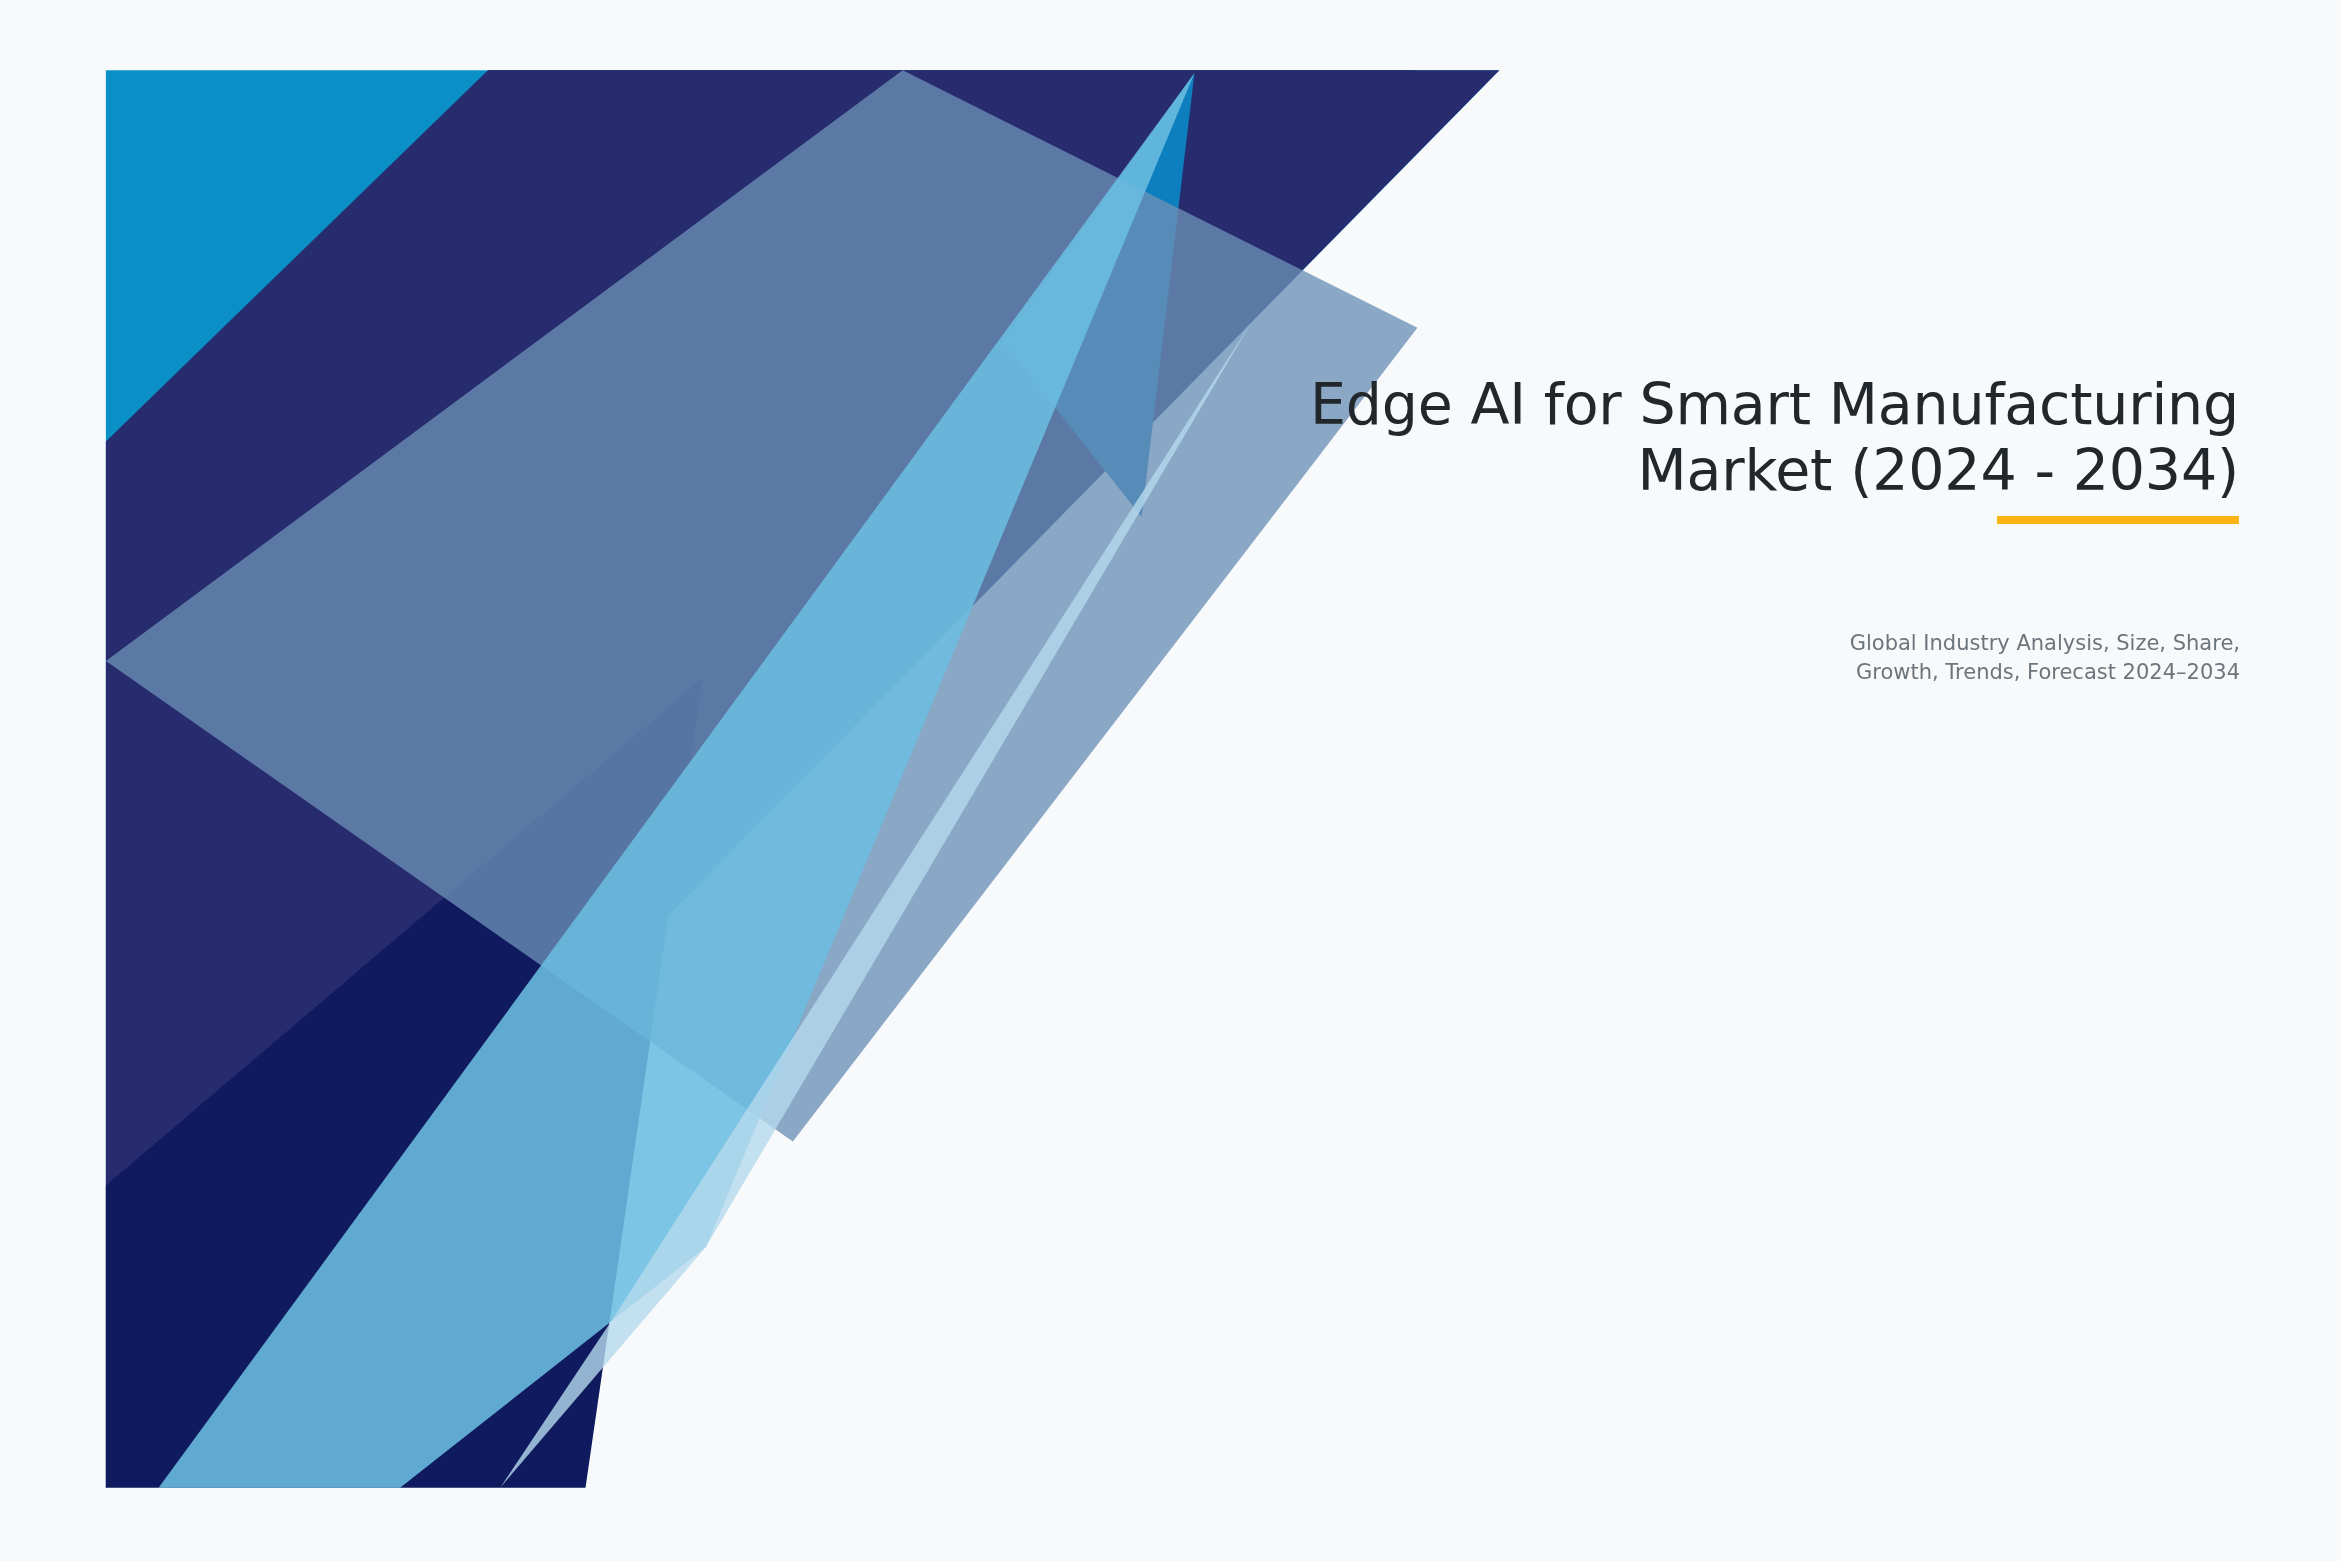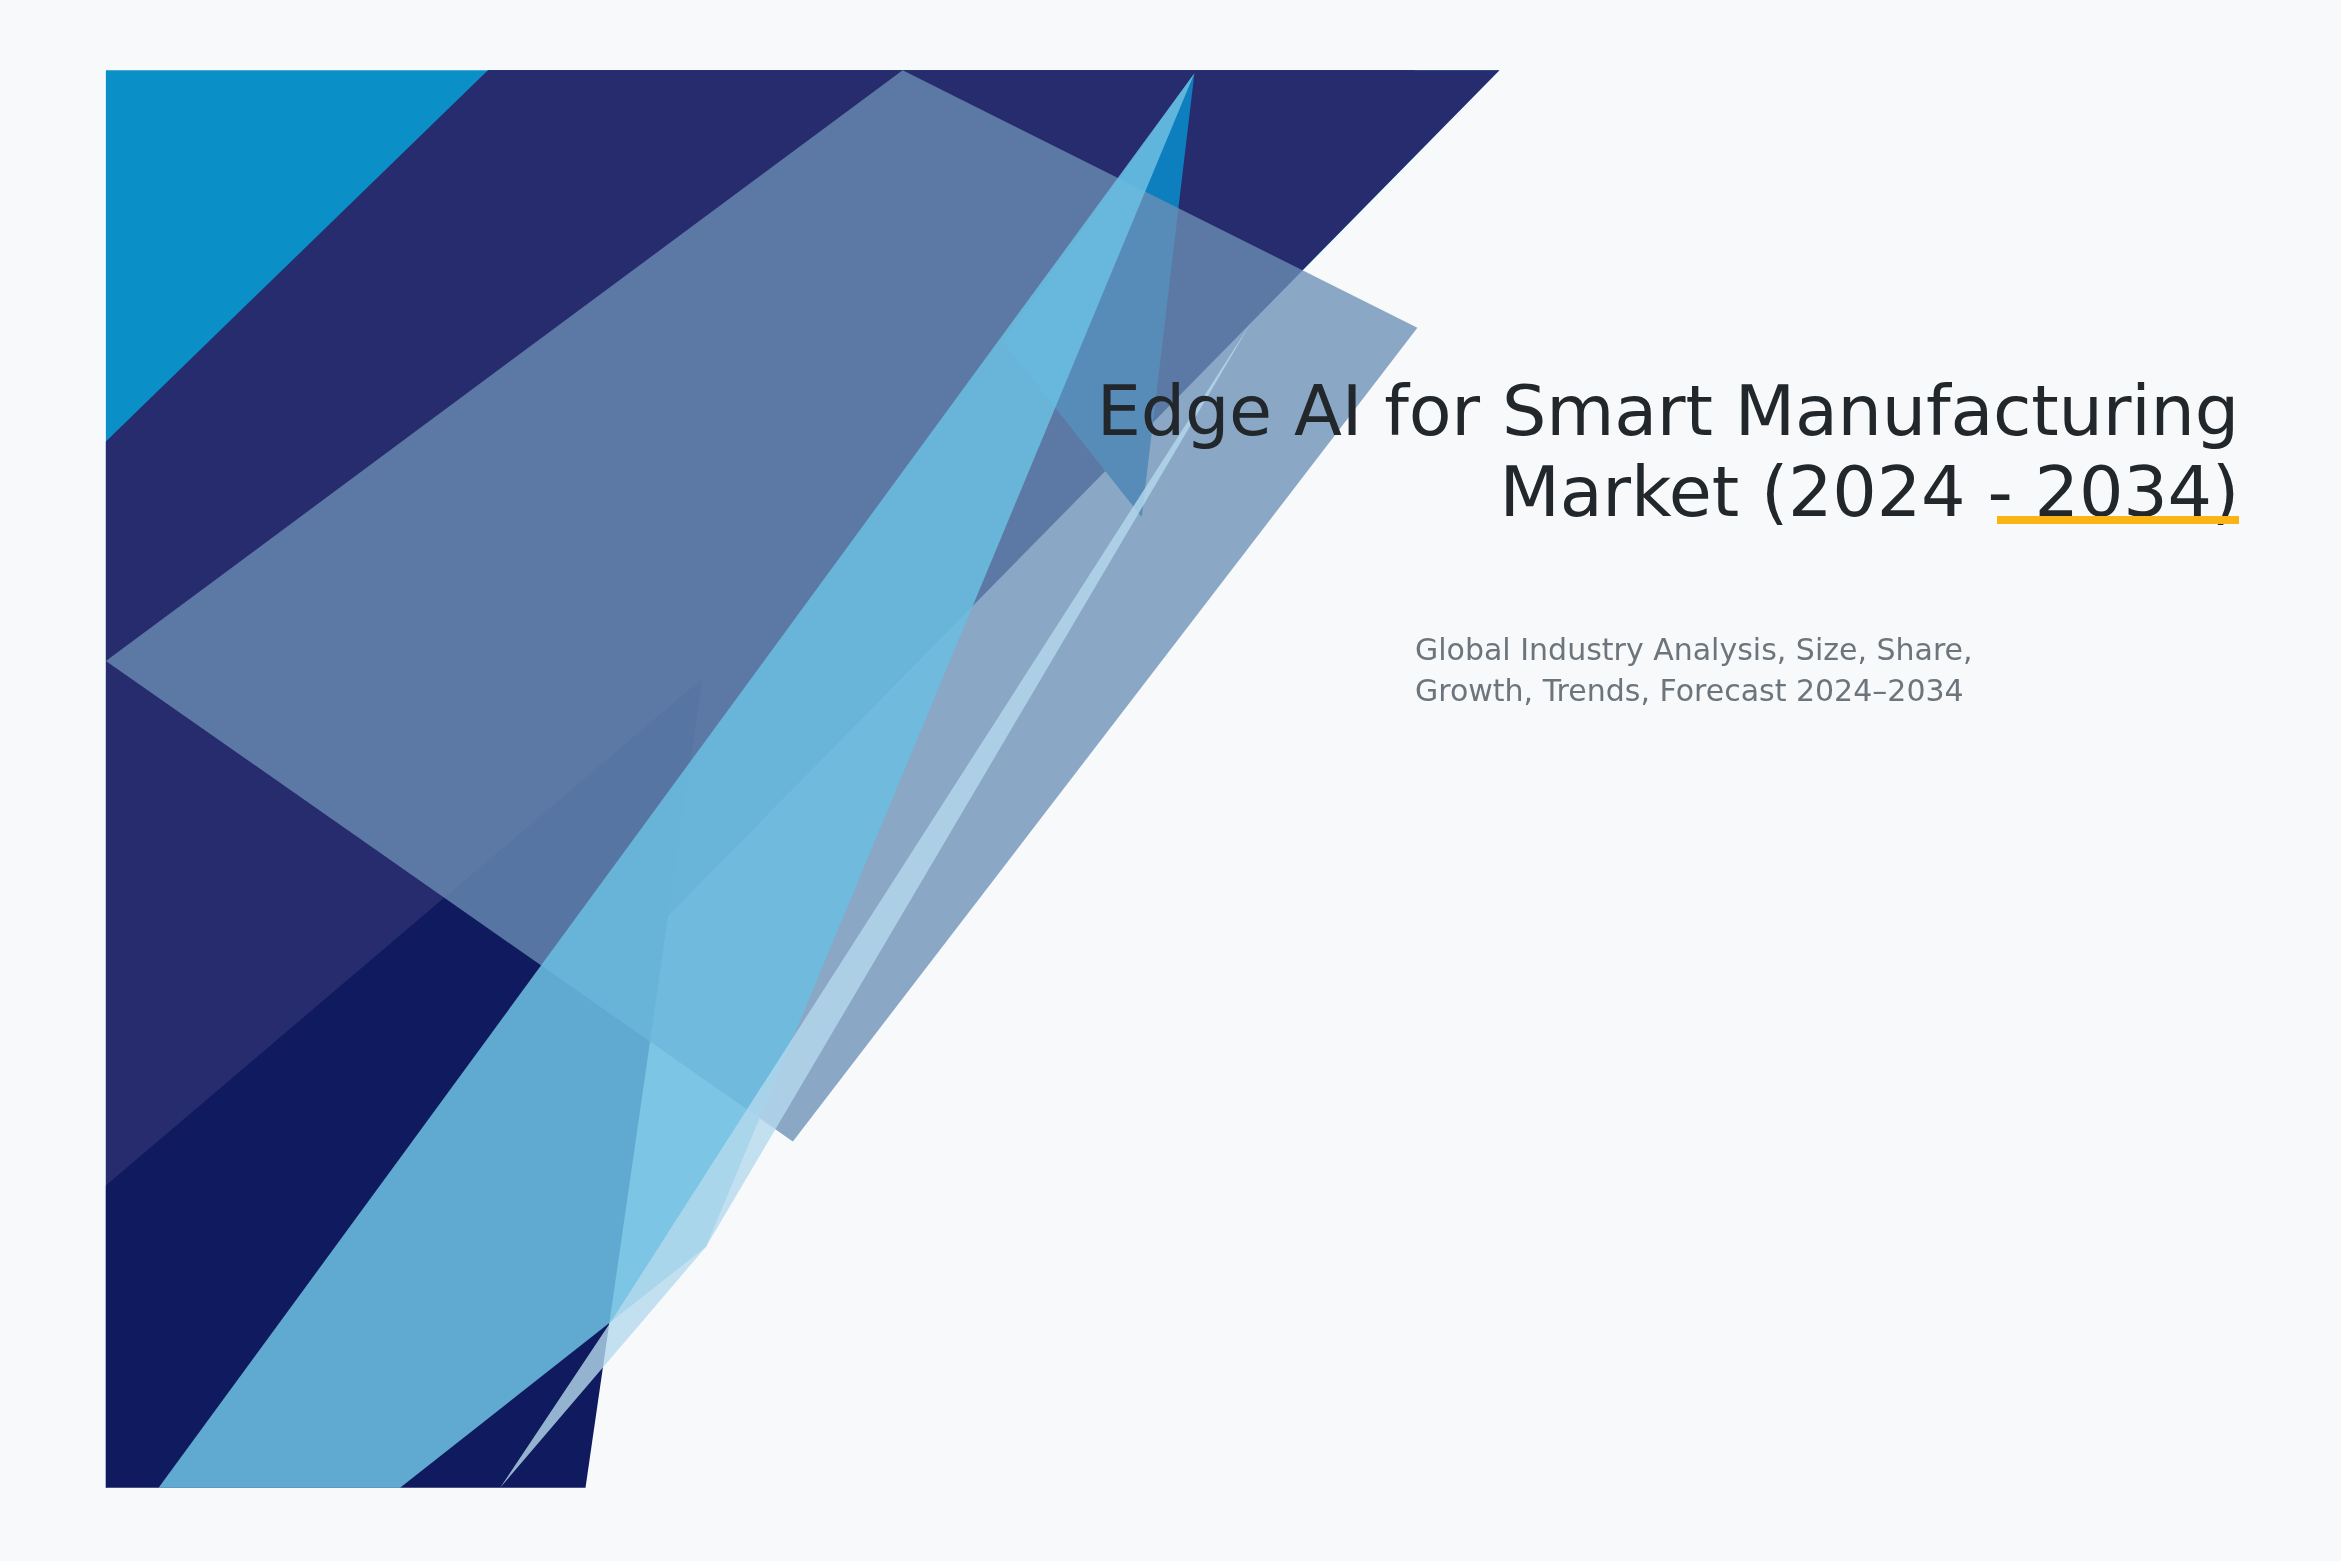--- a/index.html
+++ b/index.html
@@ -24,21 +24,21 @@
   }
   #text-block {
     position: absolute;
     left: 927px;
     top: 371px;
     width: 1312px;
     text-align: right;
   }
   #title {
     margin: 0;
-    font-size: 70px;
+    font-size: 57px;
     line-height: 1.16;
     font-weight: 400;
     color: #22272b;
     letter-spacing: -0.2px;
     white-space: pre-line;
     position: relative;
     z-index: 3;
   }
   #accent-bar {
     position: absolute;
@@ -48,22 +48,22 @@
     height: 8.3px;
     background: #fab515;
     z-index: 4;
   }
   #subtitle {
     position: absolute;
     left: 1415px;
     top: 629px;
     width: 825px;
     margin: 0;
-    text-align: left;
-    font-size: 30px;
+    text-align: right;
+    font-size: 21px;
     line-height: 1.38;
     font-weight: 400;
     color: #6d757c;
     white-space: pre-line;
     z-index: 3;
   }
 </style>
 </head>
 <body>
 

